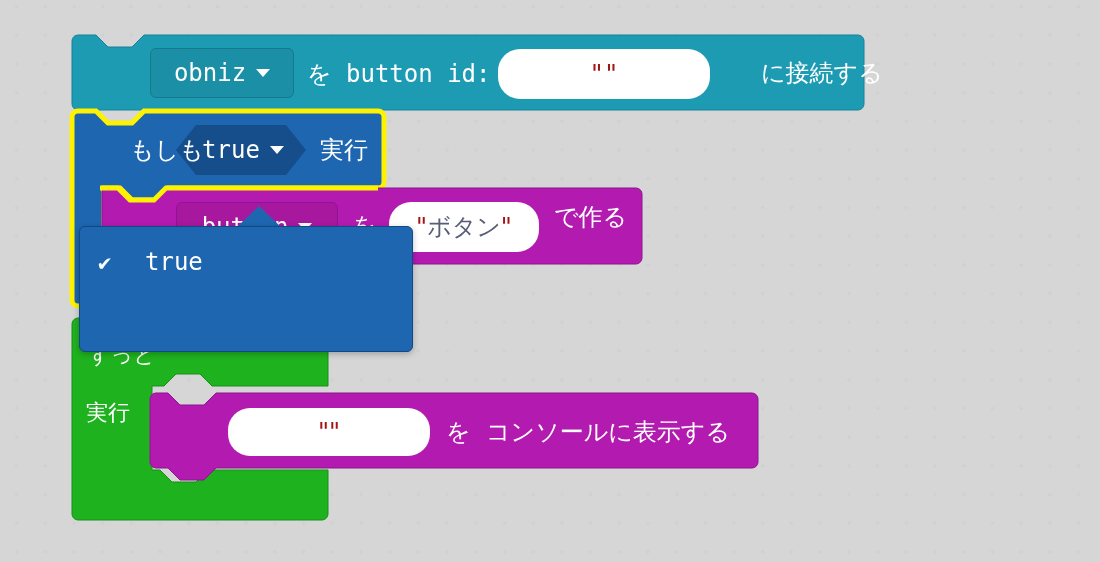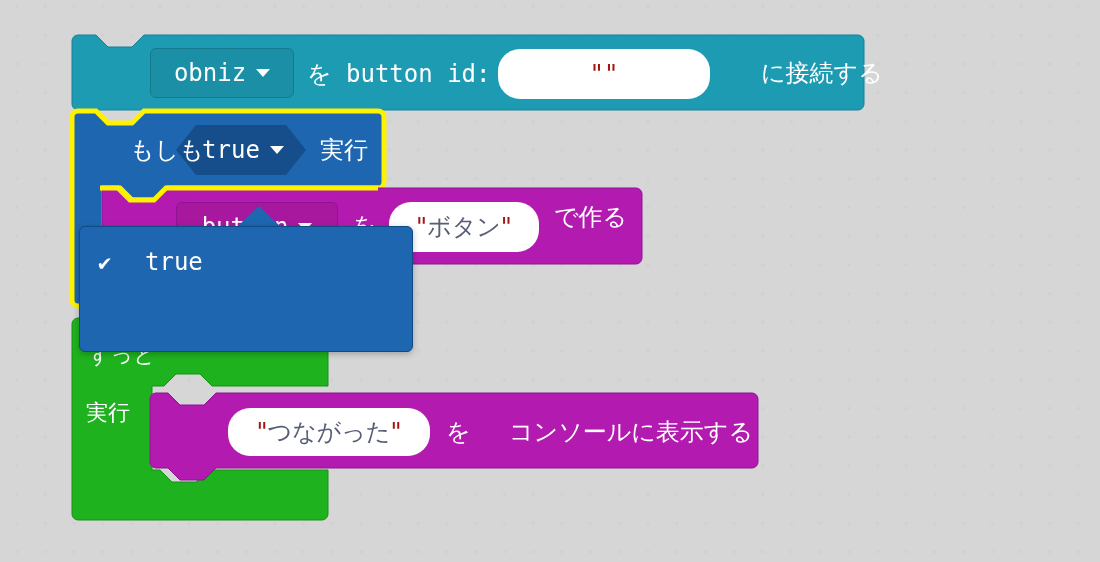--- a/index.html
+++ b/index.html
@@ -96,25 +96,24 @@
     <span>ボタン</span>
     <span class="q">"</span>
 </div>
 <div class="txt" style="left:554px;top:205px;">で作る</div>
 
 <div class="txt" style="left:88px;top:344px;font-size:22px;">ずっと</div>
 <div class="txt" style="left:86px;top:402px;font-size:22px;">実行</div>
 
 <div class="str" style="left:228px;top:408px;width:202px;height:48px;">
   <span class="q">"</span>
-    <span>つながった</span>
     <span class="q">"</span>
 </div>
 <div class="txt" style="left:446px;top:420px;">を</div>
-<div class="txt" style="left:509px;top:420px;">コンソールに表示する</div>
+<div class="txt" style="left:486px;top:420px;">コンソールに表示する</div>
 
 <div class="menu-arrow"></div>
 <div class="menu">
   <div class="menu-item mono" style="top:10px;">
     <span class="check">✔</span>
     <span class="menu-label">true</span>
   </div>
 </div>
 
 </body></html>

